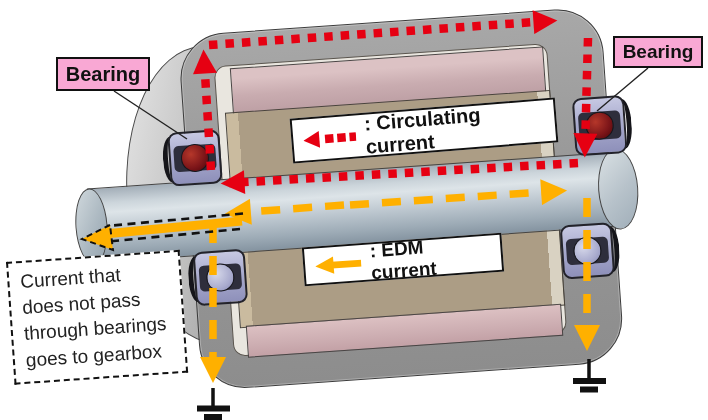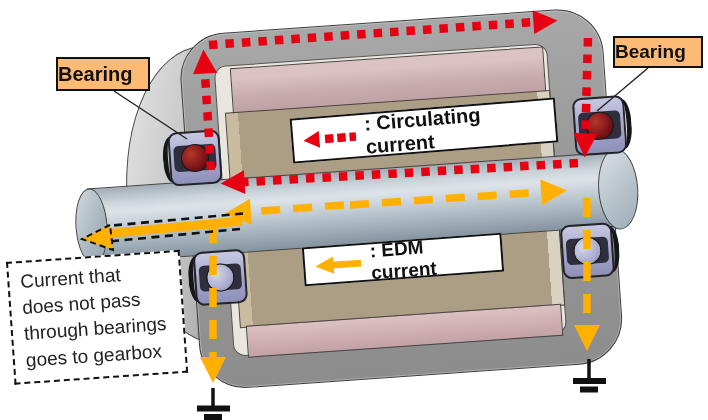--- a/index.html
+++ b/index.html
@@ -81,22 +81,22 @@
   }
   .bearing.seal-left::before{left:-8px;border-left:5px solid #15151a;}
   .bearing.seal-right::after{right:-8px;border-right:5px solid #15151a;}
   #bearing-ul{left:173px;top:120px;width:48px;height:50px;}
   #bearing-ur{left:579px;top:114px;width:48px;height:54px;}
   #bearing-ll{left:190px;top:241px;width:48px;height:50px;}
   #bearing-lr{left:558px;top:240px;width:48px;height:50px;}
   
   #overlay{position:absolute;left:0;top:0;width:708px;height:420px;}
   .callout{
-    position:absolute;background:#fdba74;border:2px solid #111;
-    display:flex;align-items:center;
+    position:absolute;background:#f9a8d4;border:2px solid #111;
+    display:flex;align-items:center;justify-content:center;
     font-weight:700;box-sizing:border-box;
   }
   #bearing-label-left{left:56px;top:57px;width:94px;height:34px;font-size:20px;}
   #bearing-label-right{left:613px;top:36px;width:90px;height:32px;font-size:19px;}
   .legend{
     position:absolute;background:#fff;border:2px solid #111;
     display:flex;align-items:center;gap:9px;padding:0 10px;
     font-weight:700;box-sizing:border-box;
   }
   #legend-circulating{left:291px;top:108px;width:266px;height:45px;font-size:20px;transform:rotate(-4.6deg);}

